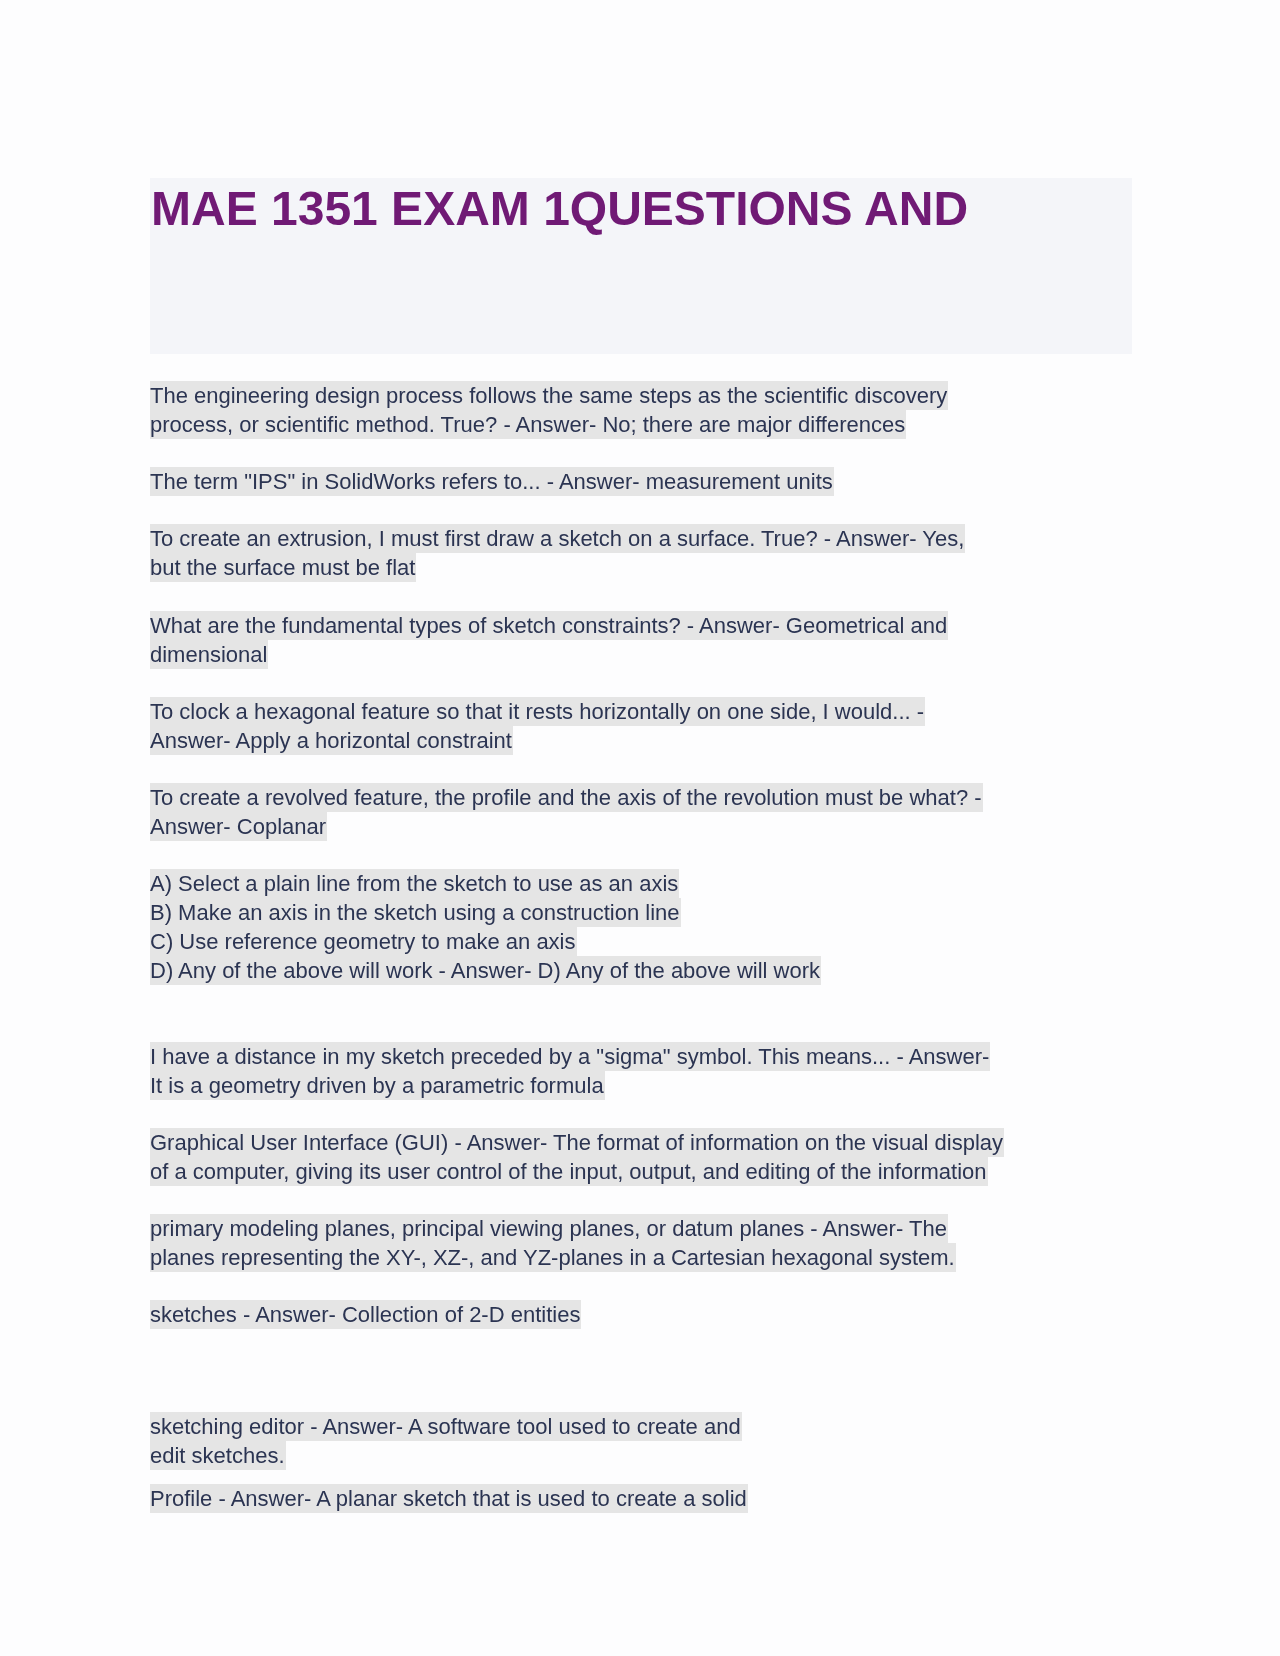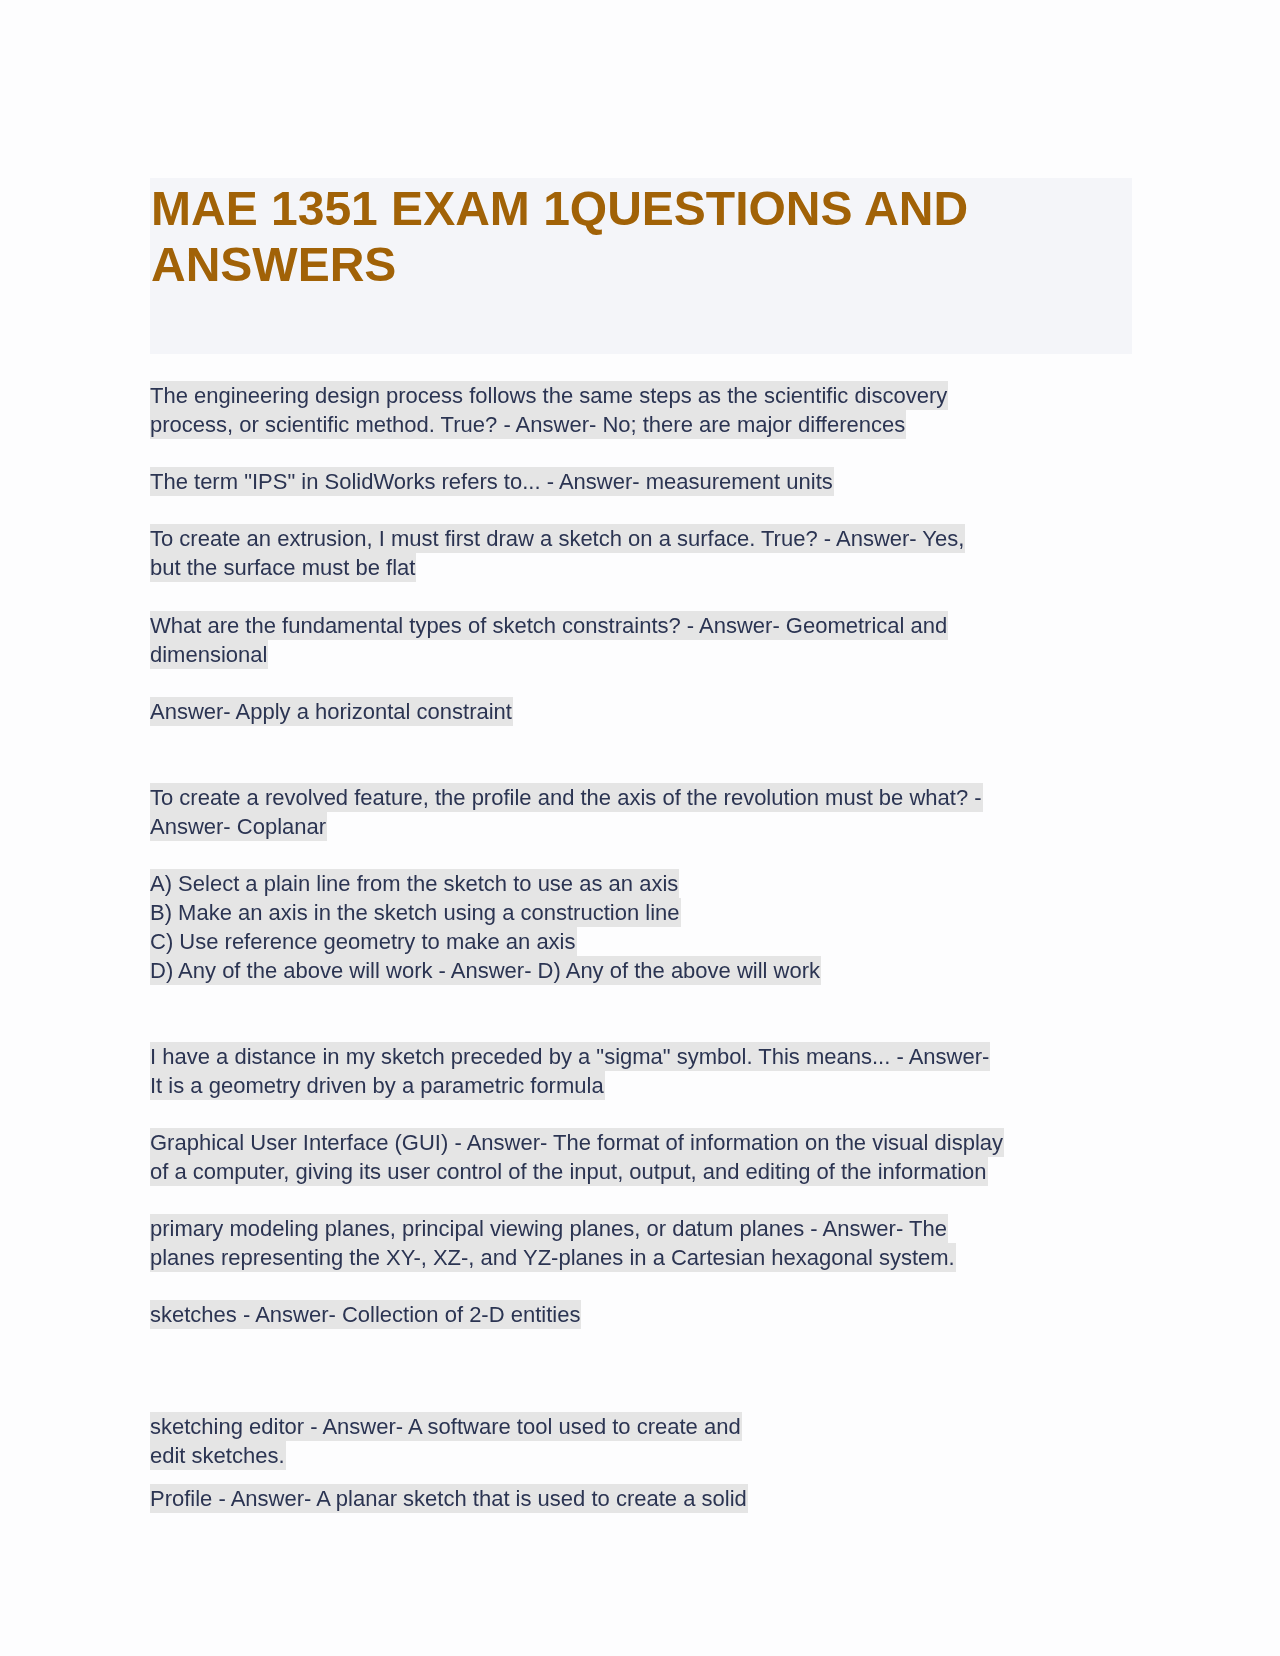--- a/index.html
+++ b/index.html
@@ -18,21 +18,21 @@
       width: 982px; height: 176px;
       background: #f4f5f9;
     }
     .title {
       position: absolute;
       left: 151px; top: 181px;
       margin: 0;
       font-size: 48px;
       font-weight: bold;
       line-height: 56px;
-      color: #a16207;
+      color: #701a75;
       letter-spacing: 0px;
     }
     .title span { display: block; }
     .qa { position: absolute; left: 150px; margin: 0; }
     .qa .line {
       display: block;
       width: max-content;
       background: #e5e5e5;
       font-size: 22px;
       line-height: 29px;
@@ -41,21 +41,20 @@
       padding-right: 1px;
     }
   </style>
 </head>
 <body>
 
 <div class="page">
   <div class="title-box"></div>
   <h1 class="title">
     <span>MAE 1351 EXAM 1QUESTIONS AND</span>
-    <span>ANSWERS</span>
   </h1>
 
   <div class="qa" style="top:381px">
     <span class="line">The engineering design process follows the same steps as the scientific discovery</span>
     <span class="line">process, or scientific method. True? - Answer- No; there are major differences</span>
   </div>
 
   <div class="qa" style="top:467px">
     <span class="line">The term "IPS" in SolidWorks refers to... - Answer- measurement units</span>
   </div>
@@ -64,20 +63,21 @@
     <span class="line">To create an extrusion, I must first draw a sketch on a surface. True? - Answer- Yes,</span>
     <span class="line">but the surface must be flat</span>
   </div>
 
   <div class="qa" style="top:611px">
     <span class="line">What are the fundamental types of sketch constraints? - Answer- Geometrical and</span>
     <span class="line">dimensional</span>
   </div>
 
   <div class="qa" style="top:697px">
+    <span class="line">To clock a hexagonal feature so that it rests horizontally on one side, I would... -</span>
     <span class="line">Answer- Apply a horizontal constraint</span>
   </div>
 
   <div class="qa" style="top:783px">
     <span class="line">To create a revolved feature, the profile and the axis of the revolution must be what? -</span>
     <span class="line">Answer- Coplanar</span>
   </div>
 
   <div class="qa" style="top:869px">
     <span class="line">A) Select a plain line from the sketch to use as an axis</span>

